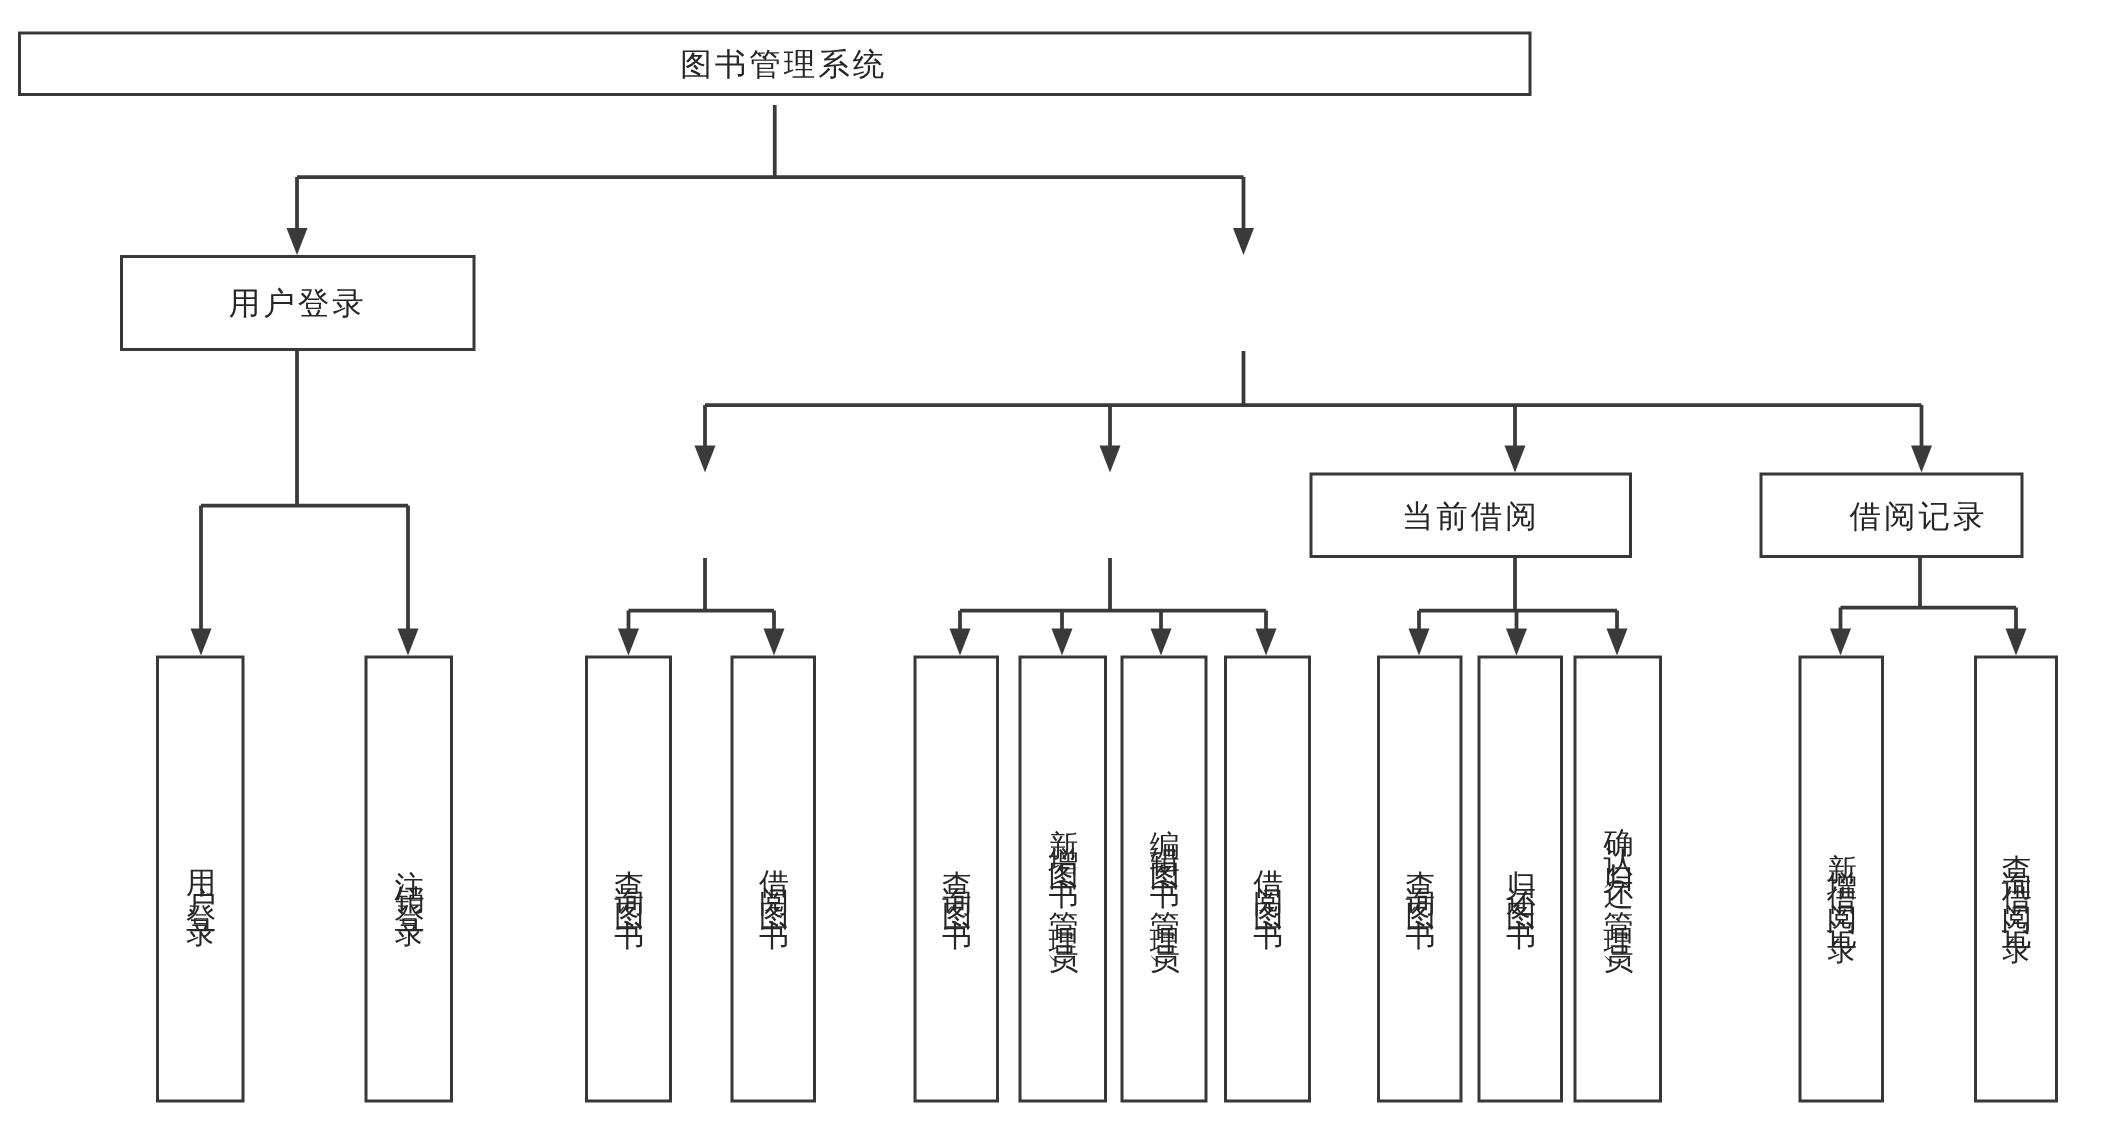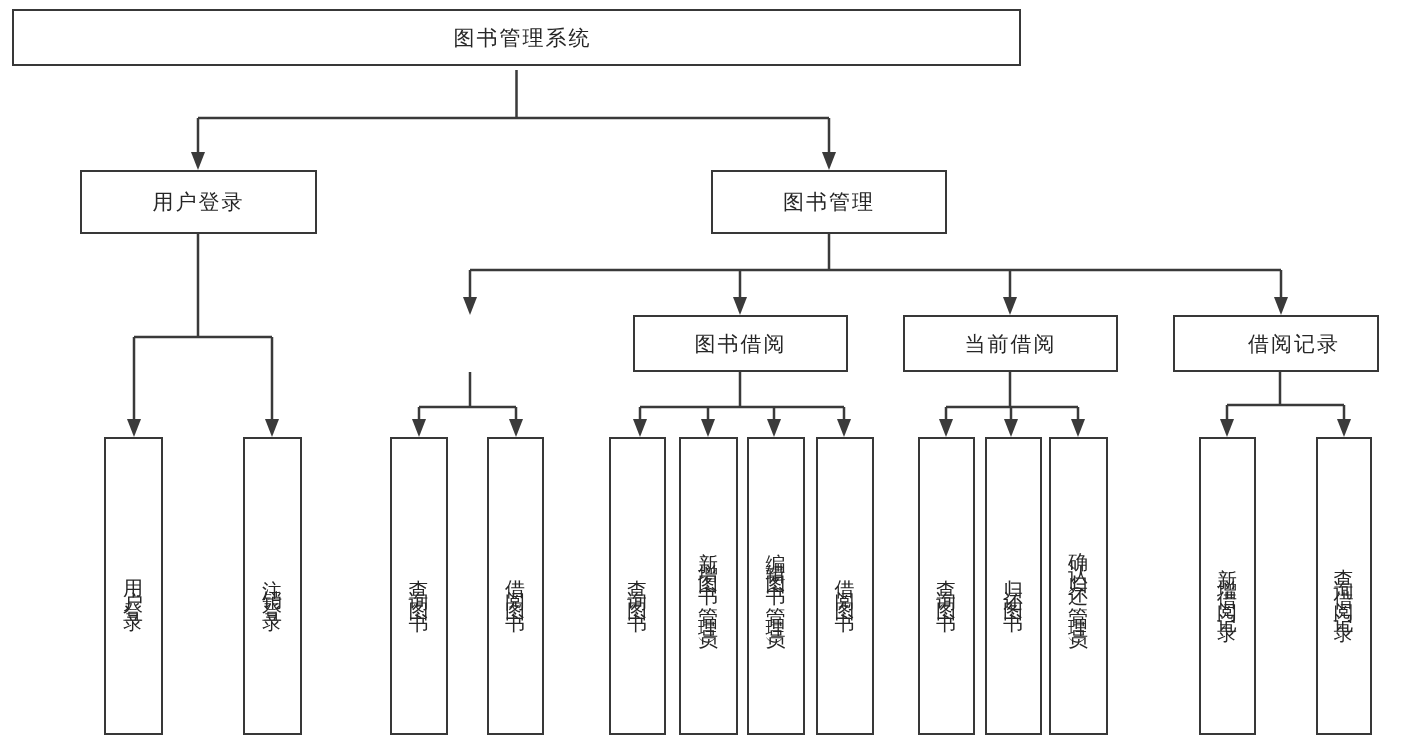--- a/index.html
+++ b/index.html
@@ -96,38 +96,32 @@
       <polygon points="1004,419 1018,419 1011,437"></polygon>
       <polygon points="1071,419 1085,419 1078,437"></polygon>
     </g>
     <g>
       <path d="M1280 372 V405 M1227 405 H1344 M1227 405 V421 M1344 405 V421"></path>
       <polygon points="1220,419 1234,419 1227,437"></polygon>
       <polygon points="1337,419 1351,419 1344,437"></polygon>
     </g>
   </svg>
 
-  <div class="node h" style="left:12px; top:9px; width:1009px; height:57px;padding-left:12px;">
+  <div class="node h" style="left:12px; top:21px; width:1009px; height:43px;padding-left:12px;">
     <span class="lbl">图书管理系统</span>
   </div>
 
   <div class="node h" style="left:80px; top:170px; width:237px; height:64px;">
     <span class="lbl">用户登录</span>
   </div>
-  <div class="node h" style="left:711px; top:170px; width:236px; height:64px;">
-    <span class="lbl">图书管理</span>
-  </div>
 
-  <div class="node h" style="left:633px; top:315px; width:215px; height:57px;">
-    <span class="lbl">图书借阅</span>
-  </div>
-  <div class="node h" style="left:903px; top:315px; width:215px; height:57px;">
+  <div class="node h" style="left:873px; top:315px; width:215px; height:57px;">
     <span class="lbl">当前借阅</span>
   </div>
-  <div class="node h" style="left:1173px; top:315px; width:206px; height:57px;padding-left:36px;">
+  <div class="node h" style="left:1173px; top:315px; width:176px; height:57px;padding-left:36px;">
     <span class="lbl">借阅记录</span>
   </div>
 
   <div class="node v" style="left:104px; top:437px; width:59px; height:298px;">
     <span class="lbl">用户登录</span>
   </div>
   <div class="node v" style="left:243px; top:437px; width:59px; height:298px;">
     <span class="lbl">注销登录</span>
   </div>
 

